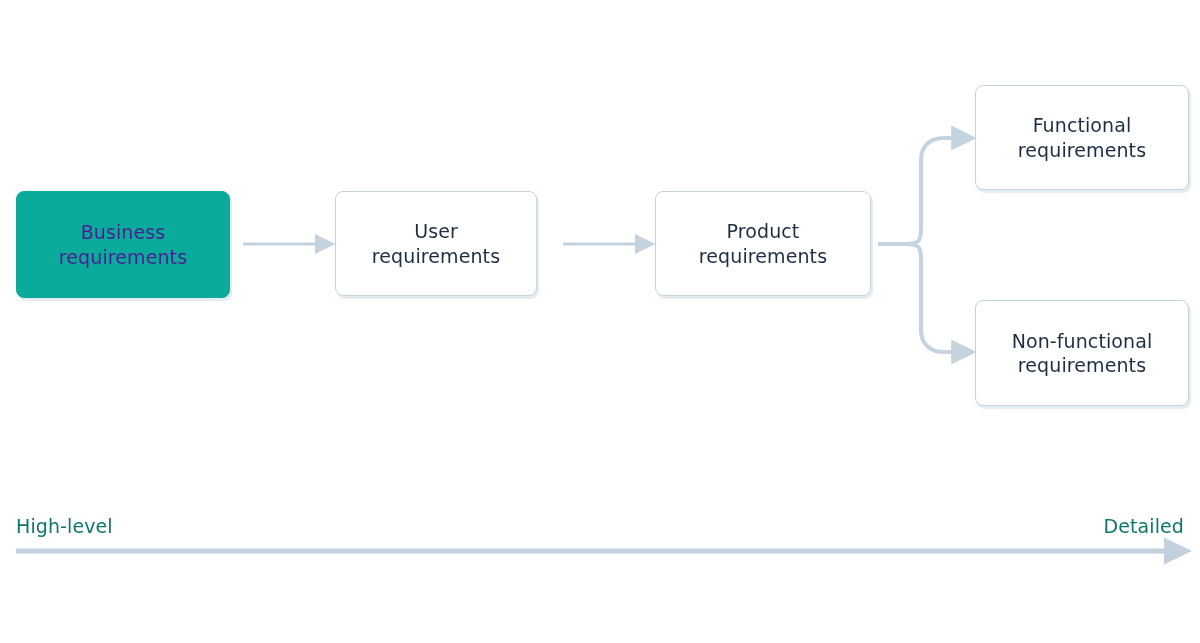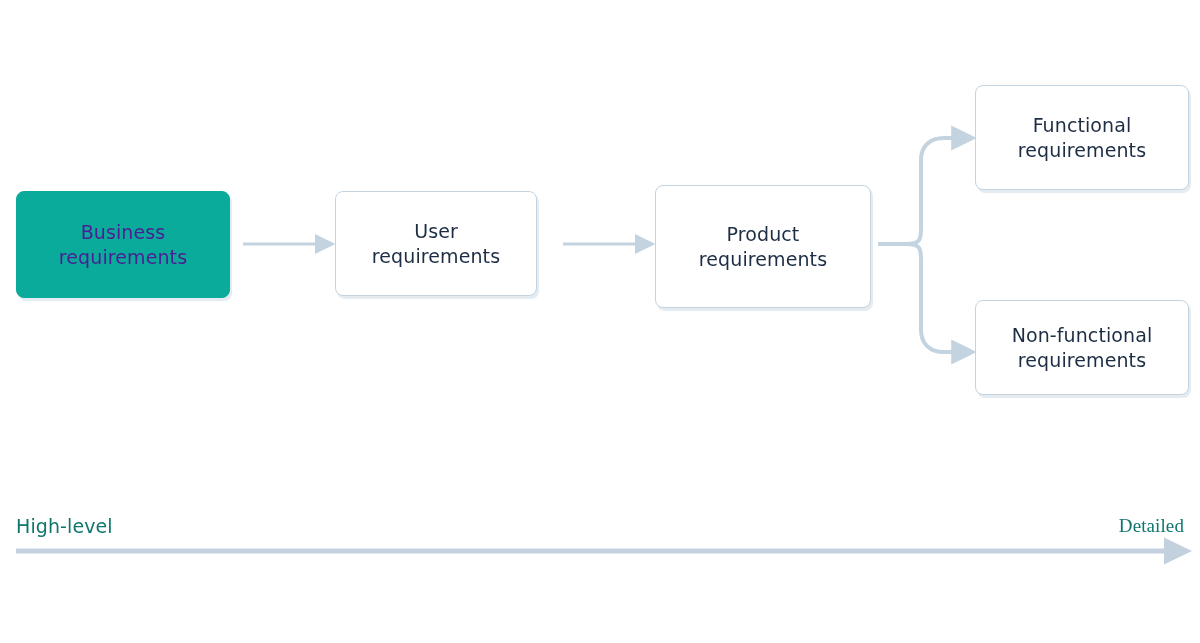--- a/index.html
+++ b/index.html
@@ -61,21 +61,21 @@
   }
   
   .axis-label {
     position: absolute;
     font-size: 19px;
     color: #0f766e;
     letter-spacing: 0.1px;
     white-space: nowrap;
   }
   #axis-label-left  { left: 16px;  top: 515px; }
-  #axis-label-right { right: 16px; top: 515px; text-align: right; font-family: Liberation Serif, serif; }
+  #axis-label-right { right: 16px; top: 515px; text-align: right; }
   #axis-line-wrap {
     position: absolute;
     left: 0;
     top: 530px;
     width: 1200px;
     height: 40px;
   }
 </style>
 </head>
 <body>
@@ -116,31 +116,31 @@
   <div class="node filled" id="node-business" style="left:16px; top:191px; width:214px; height:107px;">
     <span class="label">Business
 requirements</span>
   </div>
 
   <div class="node outline" id="node-user" style="left:335px; top:191px; width:202px; height:105px;">
     <span class="label">User
 requirements</span>
   </div>
 
-  <div class="node outline" id="node-product" style="left:655px; top:185px; width:216px; height:123px;">
+  <div class="node outline" id="node-product" style="left:655px; top:191px; width:216px; height:105px;">
     <span class="label">Product
 requirements</span>
   </div>
 
   <div class="node outline" id="node-functional" style="left:975px; top:85px; width:214px; height:105px;">
     <span class="label">Functional
 requirements</span>
   </div>
 
-  <div class="node outline" id="node-nonfunctional" style="left:975px; top:300px; width:214px; height:95px;">
+  <div class="node outline" id="node-nonfunctional" style="left:975px; top:300px; width:214px; height:106px;">
     <span class="label">Non-functional
 requirements</span>
   </div>
 
   <div class="axis-label" id="axis-label-left">High-level</div>
 
   <div class="axis-label" id="axis-label-right">Detailed</div>
 
   <svg id="axis-line-wrap" viewBox="0 0 1200 40" width="1200" height="40" xmlns="http://www.w3.org/2000/svg">
     <line x1="16" y1="21" x2="1172" y2="21" stroke="#c3d1df" stroke-width="5" stroke-linecap="butt" marker-end="url(#arrowhead-axis)"></line>

